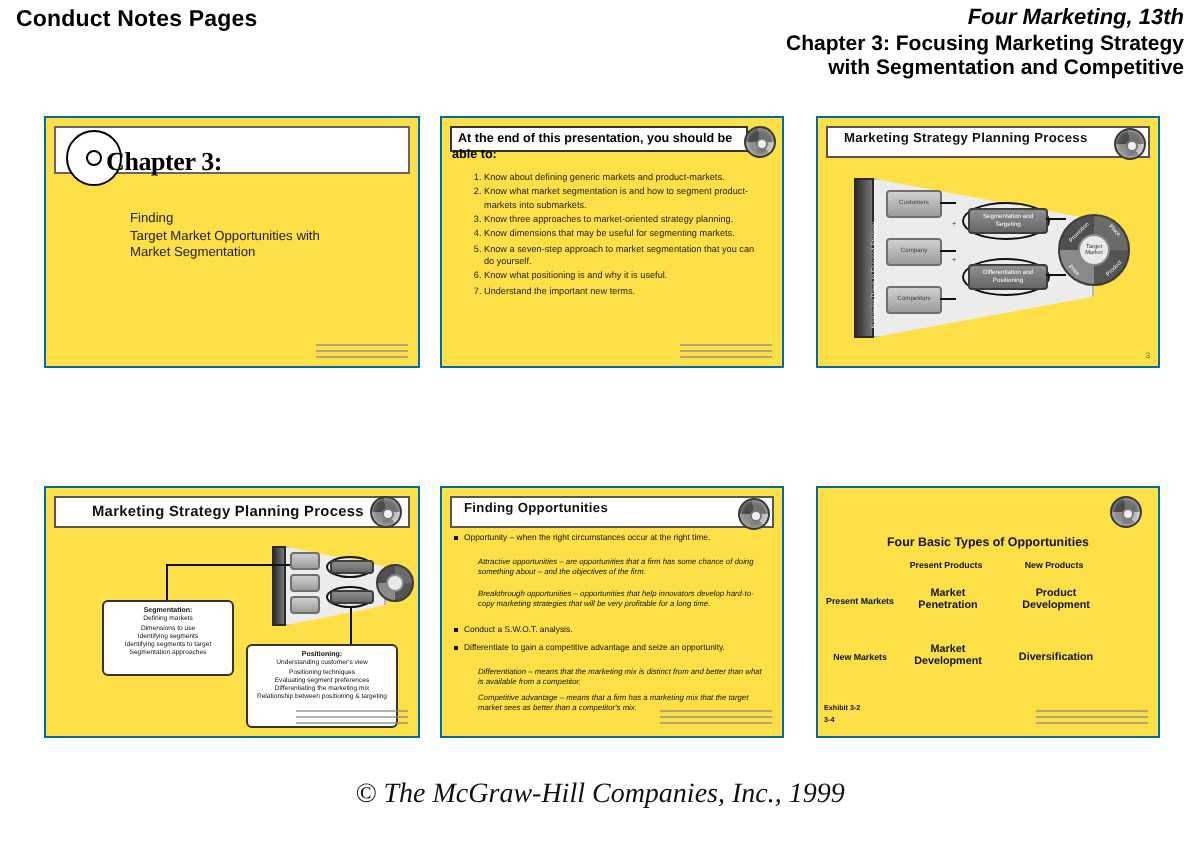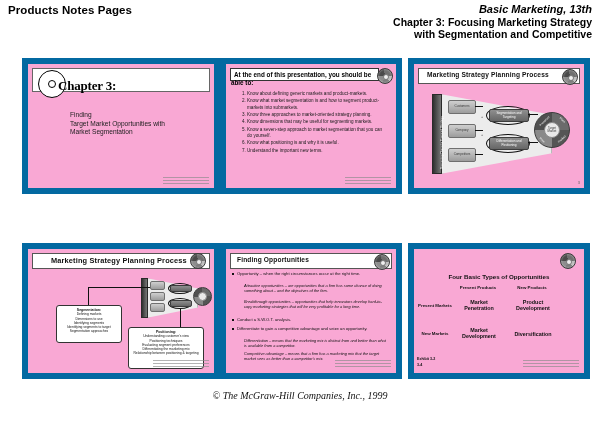--- a/index.html
+++ b/index.html
@@ -12,21 +12,21 @@
 
   
   .hdr{position:absolute;left:0;top:0;width:600px;height:48px;}
   .hdr-left{position:absolute;left:8px;top:4px;font-size:11.5px;font-weight:bold;letter-spacing:.1px;}
   .hdr-right{position:absolute;right:8px;top:3px;text-align:right;line-height:12.5px;}
   .hdr-right .l1{font-size:11px;font-weight:bold;font-style:italic;}
   .hdr-right .l2{font-size:10.5px;font-weight:bold;margin-left:12px;}
   .hdr-right .l3{font-size:10.5px;font-weight:bold;}
 
   
-  .slide{position:absolute;background:#f9a8d4;border:6px solid #0369a1;overflow:hidden;}
+  .slide{position:absolute;background:#fde047;border:1px solid #0369a1;overflow:hidden;}
   .slide-inner{position:absolute;inset:0;}
 
   
   .titlebar{position:absolute;left:4px;top:4px;right:4px;height:14px;border:1px solid #555;background:#fff;}
   .titlebar .ttxt{position:absolute;left:8px;top:2px;font-size:6.6px;font-weight:bold;letter-spacing:.15px;color:#111;white-space:nowrap;}
 
   
   .globe{position:absolute;width:14px;height:14px;border-radius:50%;
         background:
           conic-gradient(from 200deg,#8d8d8d 0deg 70deg,#4a4a4a 70deg 150deg,#6f6f6f 150deg 250deg,#bdbdbd 250deg 300deg,#7d7d7d 300deg 360deg);
@@ -92,31 +92,31 @@
 
   
   .s6 .h2{position:absolute;width:100%;text-align:center;font-size:6.2px;font-weight:bold;color:#111;}
   .s6 .colh{position:absolute;font-size:4.4px;font-weight:bold;text-align:center;color:#111;}
   .s6 .rowh{position:absolute;font-size:4.4px;font-weight:bold;text-align:center;color:#111;}
   .s6 .cell{position:absolute;font-size:5.4px;font-weight:bold;text-align:center;line-height:6.4px;color:#111;}
   .s6 .exh{position:absolute;left:3px;font-size:3.6px;color:#111;line-height:4.4px;font-weight:bold;}
 
   
   .footer{position:absolute;left:0;right:0;top:390px;text-align:center;
-      font-family:"Liberation Serif",serif;font-style:italic;font-size:10px;color:#111;}
+      font-family:"Liberation Serif",serif;font-style:italic;font-size:14px;color:#111;}
 </style>
 </head>
 <body>
 
 <div class="page">
 
   <div class="hdr">
-    <div class="hdr-left">Products Notes Pages</div>
+    <div class="hdr-left">Conduct Notes Pages</div>
     <div class="hdr-right">
-      <div class="l1">Basic Marketing, 13th</div>
+      <div class="l1">Four Marketing, 13th</div>
       <div class="l2">Chapter 3:  Focusing Marketing Strategy</div>
       <div class="l3">with Segmentation and Competitive</div>
     </div>
   </div>
 
   <div class="slide" style="left:22px;top:58px;width:186px;height:124px;">
     <div class="slide-inner">
       <div class="s1-cdtitle"></div>
       <div class="s1-disc"></div>
       <div class="s1-ch">Chapter 3:</div>

